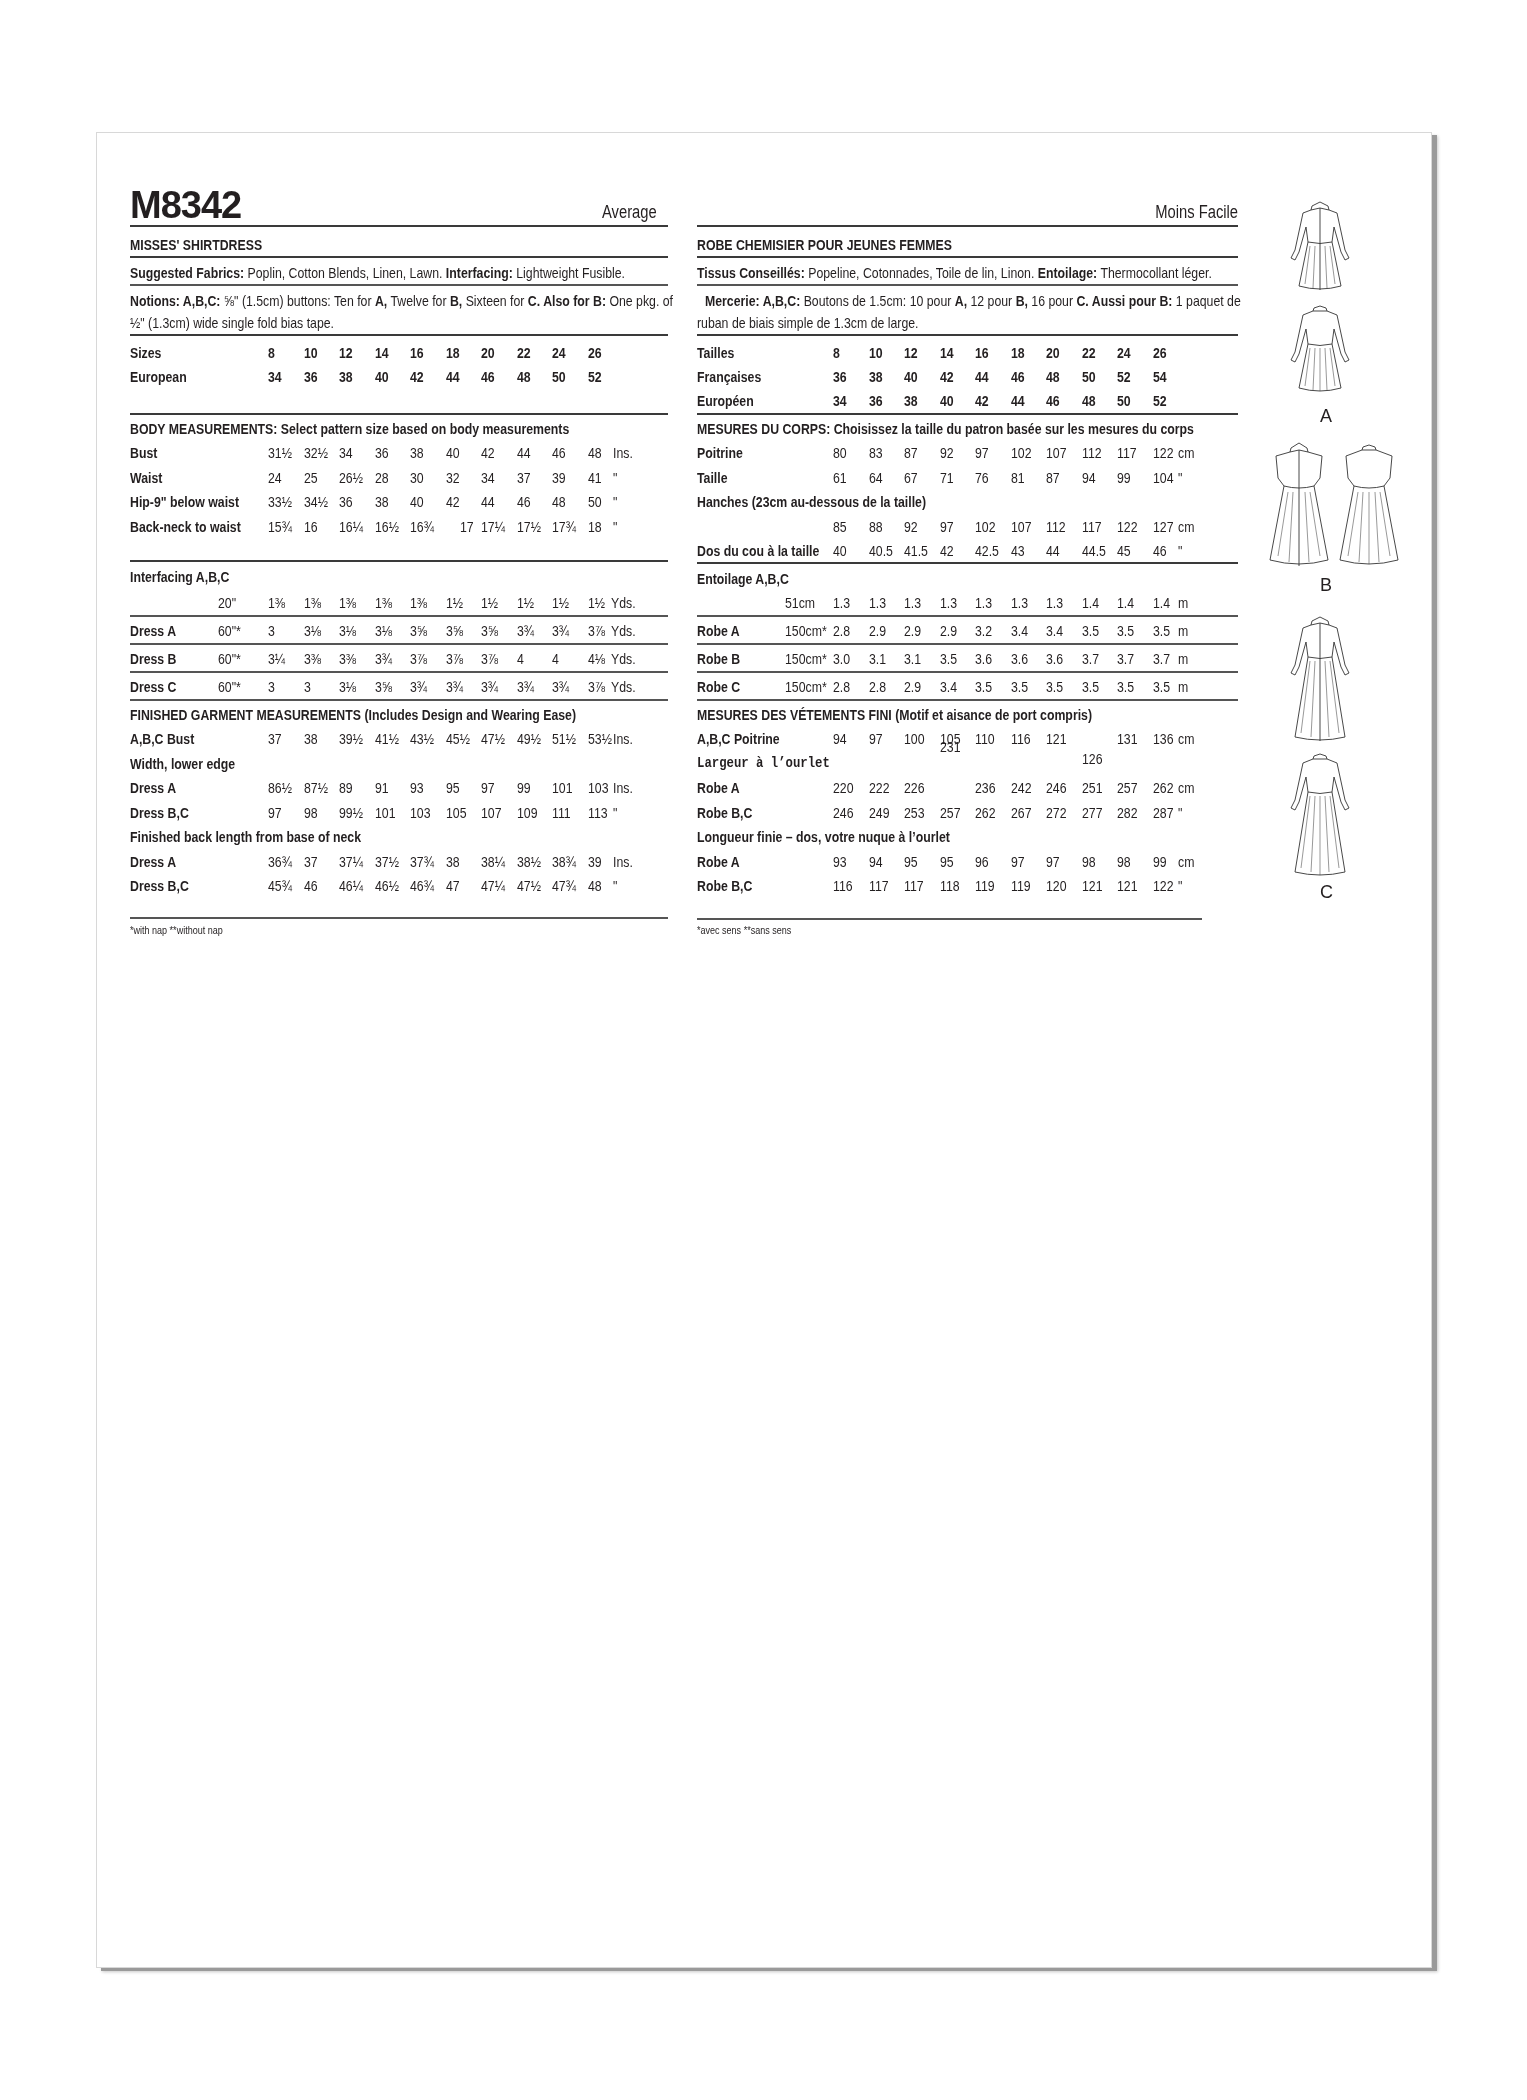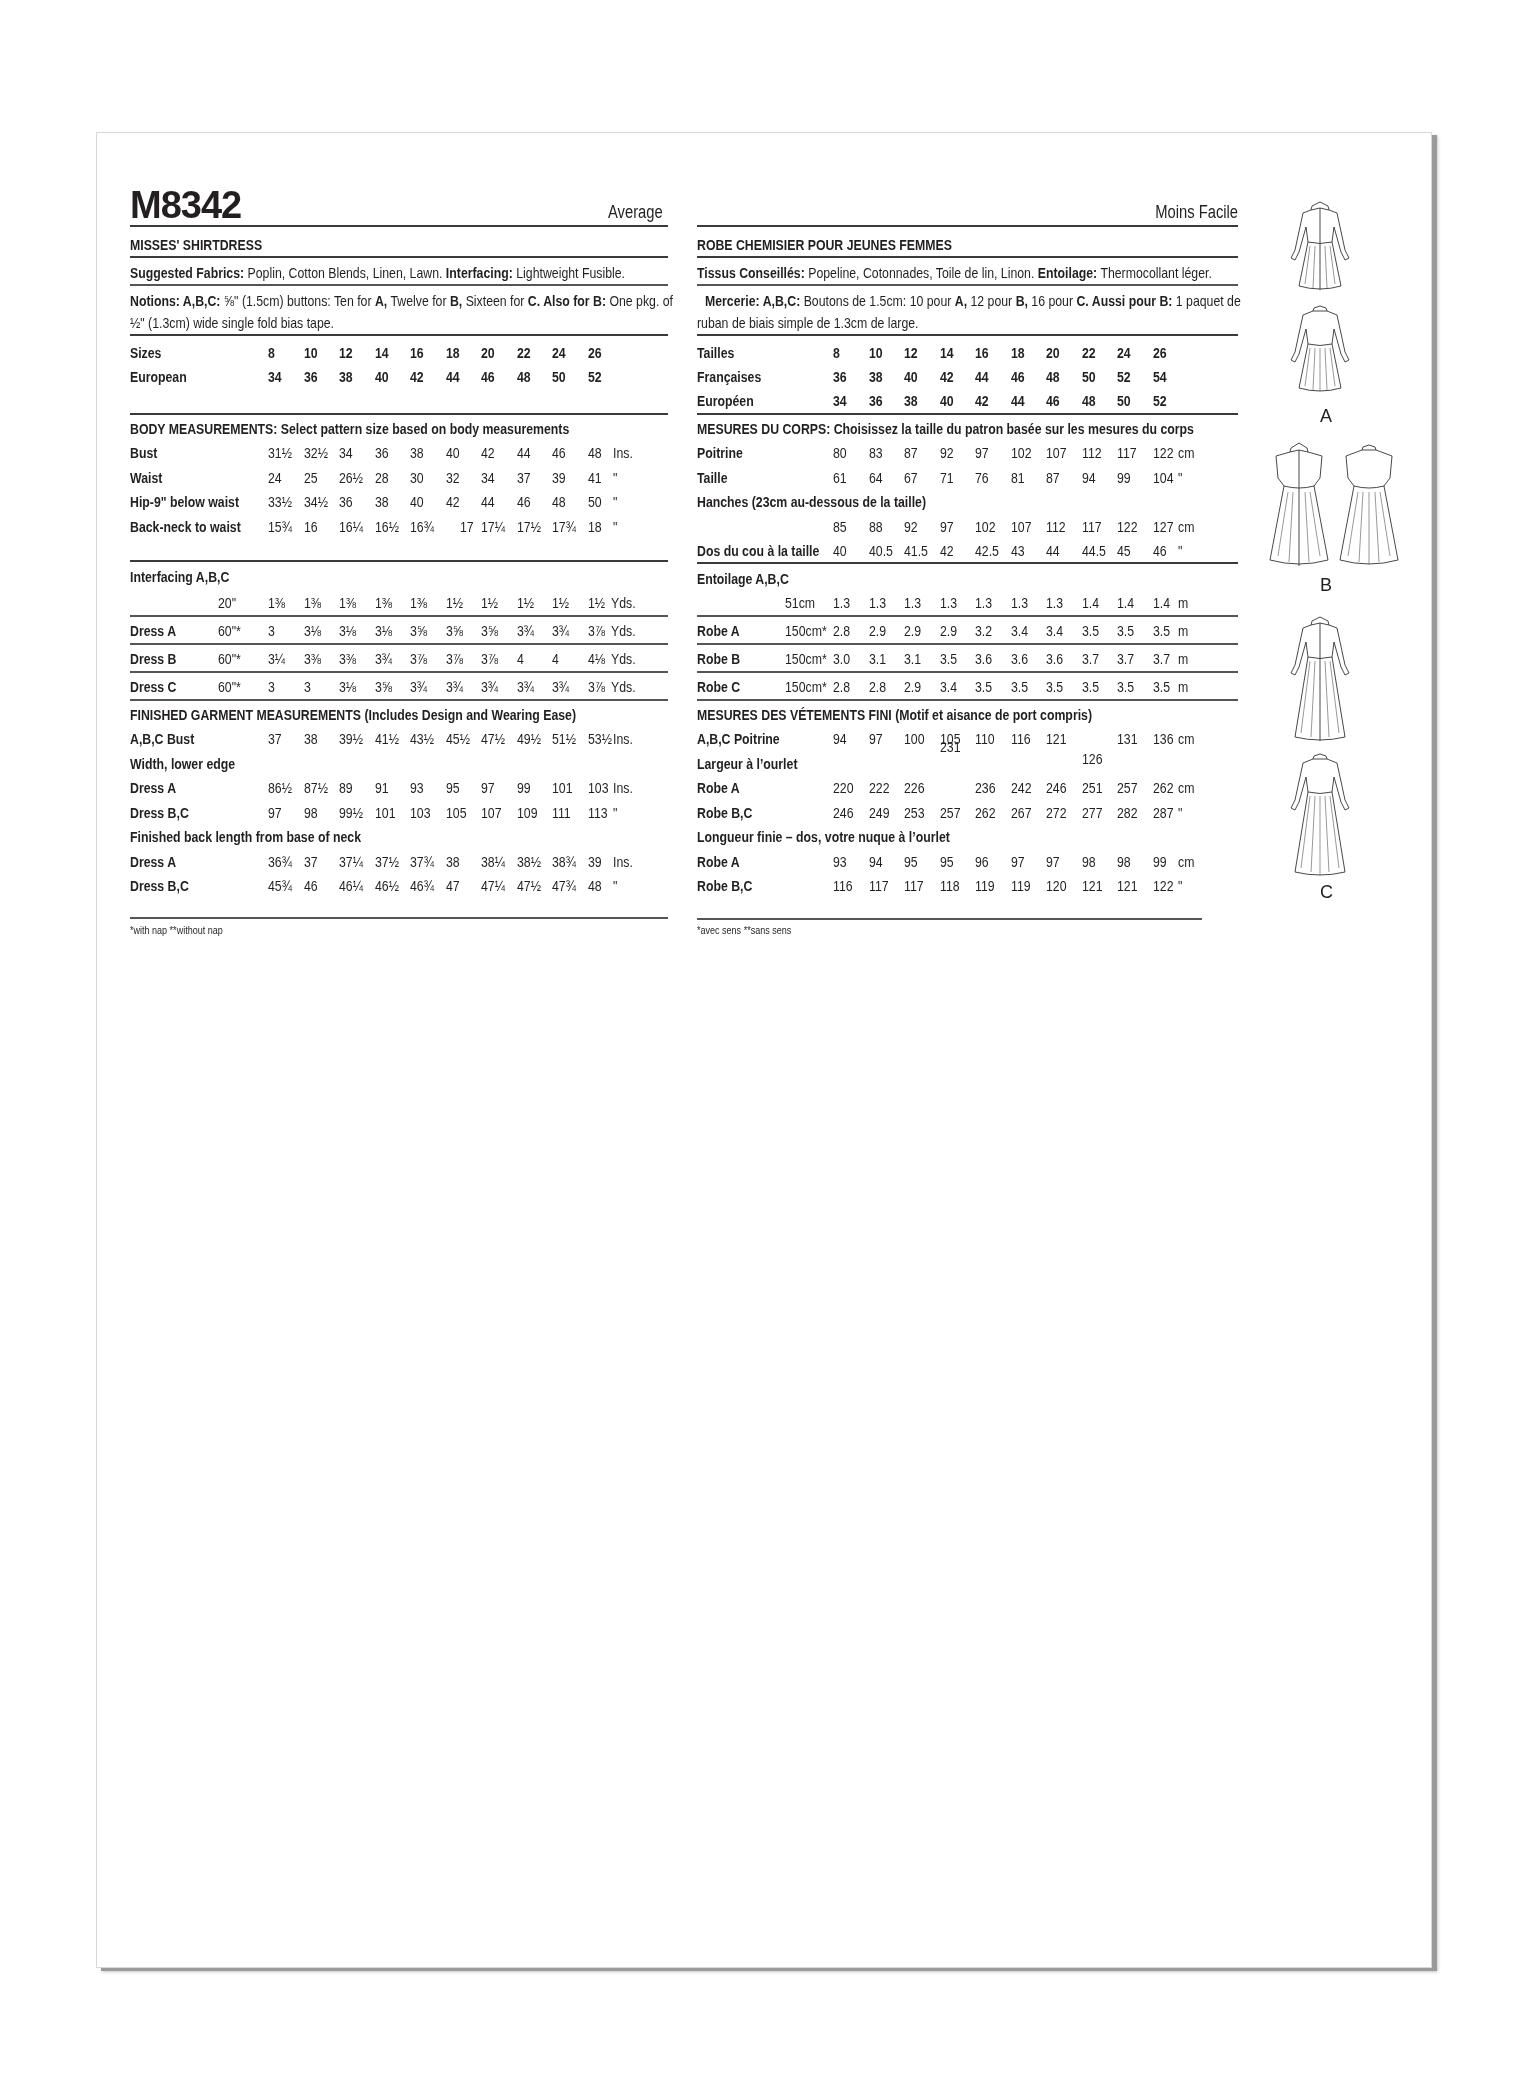--- a/index.html
+++ b/index.html
@@ -19,21 +19,21 @@
   .illus{position:absolute;}
   .illus svg{display:block;}
   .lbl{position:absolute;font-size:18px;font-family:"Liberation Sans",sans-serif;}
 </style>
 </head>
 <body>
 
 <div class="page"></div>
 
 <div class="abs title" style="left:130px;top:186px;">M8342</div>
-<div class="abs level" style="left:590px;top:202px;width:78px;text-align:center;"><span class="cond" style="transform-origin:100% 0;">Average</span></div>
+<div class="abs level" style="left:590px;top:202px;width:78px;text-align:left;"><span class="cond" style="transform-origin:100% 0;">Average</span></div>
 <div class="abs level" style="left:1130px;top:202px;width:108px;text-align:right;"><span class="cond" style="transform-origin:100% 0;">Moins Facile</span></div>
 
 <div class="rule" style="left:130px;top:225px;width:538px;"></div>
 <div class="rule" style="left:697px;top:225px;width:541px;"></div>
 
 <div id="col-en">
     <div class="abs t b" style="left:130px;top:236px;"><span class="cond">MISSES' SHIRTDRESS</span></div>
     <div class="rule" style="left:130px;top:256px;width:538px;"></div>
     <div class="abs t" style="left:130px;top:264px;"><span class="cond"><span class="b">Suggested Fabrics:</span><span> Poplin, Cotton Blends, Linen, Lawn. </span><span class="b">Interfacing:</span><span> Lightweight Fusible.</span></span></div>
     <div class="rule thin" style="left:130px;top:284px;width:538px;"></div>
@@ -389,21 +389,21 @@
     <div class="num" style="left:868.5px;top:730px;"><span>97</span></div>
     <div class="num" style="left:904.0px;top:730px;"><span>100</span></div>
     <div class="num" style="left:939.5px;top:730px;"><span>105</span></div>
     <div class="num" style="left:975.0px;top:730px;"><span>110</span></div>
     <div class="num" style="left:1010.5px;top:730px;"><span>116</span></div>
     <div class="num" style="left:1046.0px;top:730px;"><span>121</span></div>
     <div class="num" style="left:1081.5px;top:730px;margin-top:20px;"><span>126</span></div>
     <div class="num" style="left:1117.0px;top:730px;"><span>131</span></div>
     <div class="num" style="left:1152.5px;top:730px;"><span>136</span></div>
     <div class="num" style="left:1178px;top:730px;"><span>cm</span></div>
-    <div class="abs t b" style="left:697px;top:754.5px;"><span class="cond">Largeur à l’ourlet</span></div>
+    <div class="abs t b" style="left:697px;top:754.5px;font-family:Liberation Mono, monospace;"><span class="cond">Largeur à l’ourlet</span></div>
     <div class="abs t b" style="left:697px;top:779px;"><span class="cond">Robe A</span></div>
     <div class="num" style="left:833.0px;top:779px;"><span>220</span></div>
     <div class="num" style="left:868.5px;top:779px;"><span>222</span></div>
     <div class="num" style="left:904.0px;top:779px;"><span>226</span></div>
     <div class="num" style="left:939.5px;top:738px;"><span>231</span></div>
     <div class="num" style="left:975.0px;top:779px;"><span>236</span></div>
     <div class="num" style="left:1010.5px;top:779px;"><span>242</span></div>
     <div class="num" style="left:1046.0px;top:779px;"><span>246</span></div>
     <div class="num" style="left:1081.5px;top:779px;"><span>251</span></div>
     <div class="num" style="left:1117.0px;top:779px;"><span>257</span></div>

